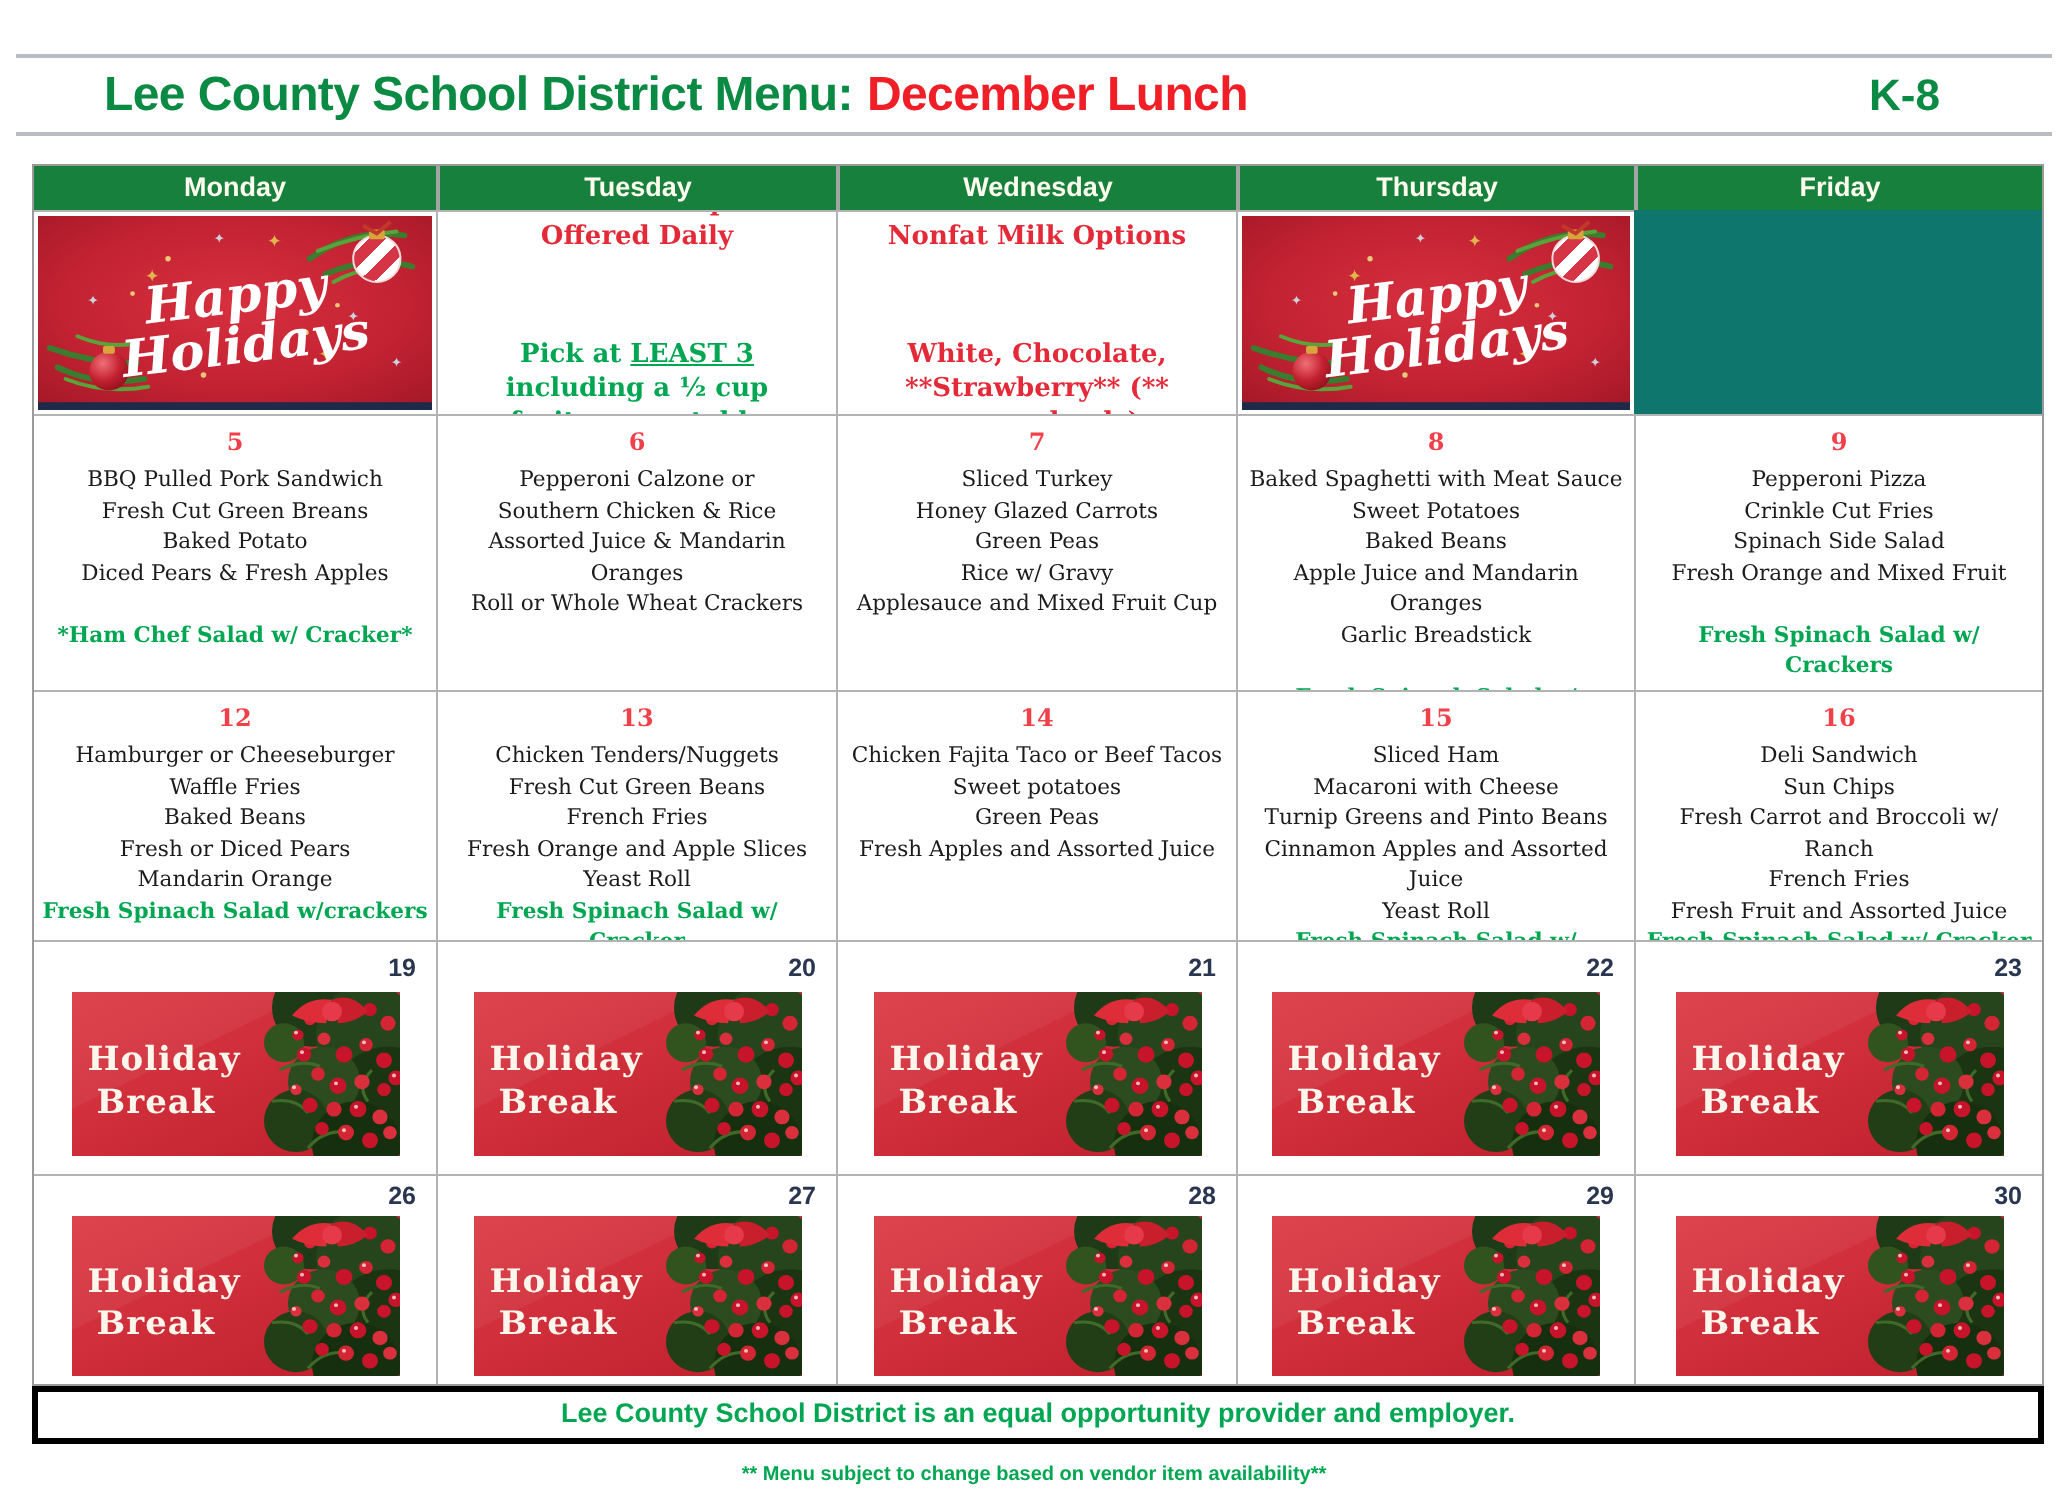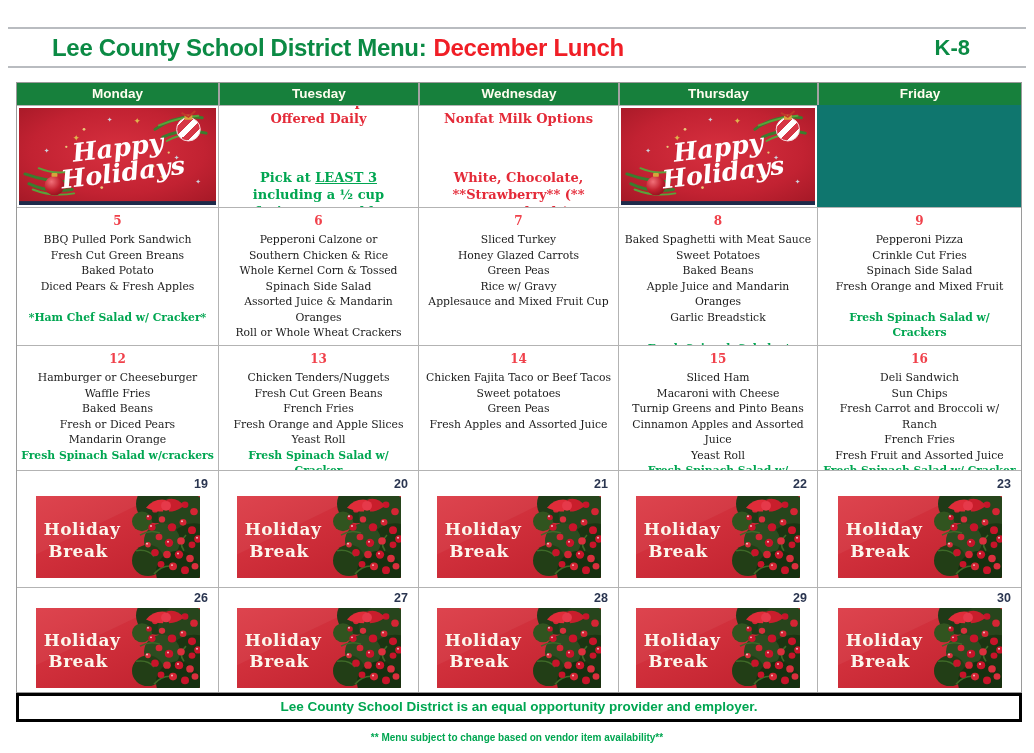--- a/index.html
+++ b/index.html
@@ -223,21 +223,20 @@
             <div class="item">Baked Potato</div>
             <div class="item">Diced Pears &amp; Fresh Apples</div>
             <div class="special gap">*Ham Chef Salad w/ Cracker*</div>
           </div>
         </div>
         <div class="cell">
         <div class="mdate">6</div>
         <div class="items">
             <div class="item">Pepperoni Calzone or</div>
             <div class="item">Southern Chicken &amp; Rice</div>
-            <div class="item">Whole Kernel Corn &amp; Tossed Spinach Side Salad</div>
             <div class="item">Assorted Juice &amp; Mandarin Oranges</div>
             <div class="item">Roll or Whole Wheat Crackers</div>
           </div>
         </div>
         <div class="cell">
         <div class="mdate">7</div>
         <div class="items">
             <div class="item">Sliced Turkey</div>
             <div class="item">Honey Glazed Carrots</div>
             <div class="item">Green Peas</div>

